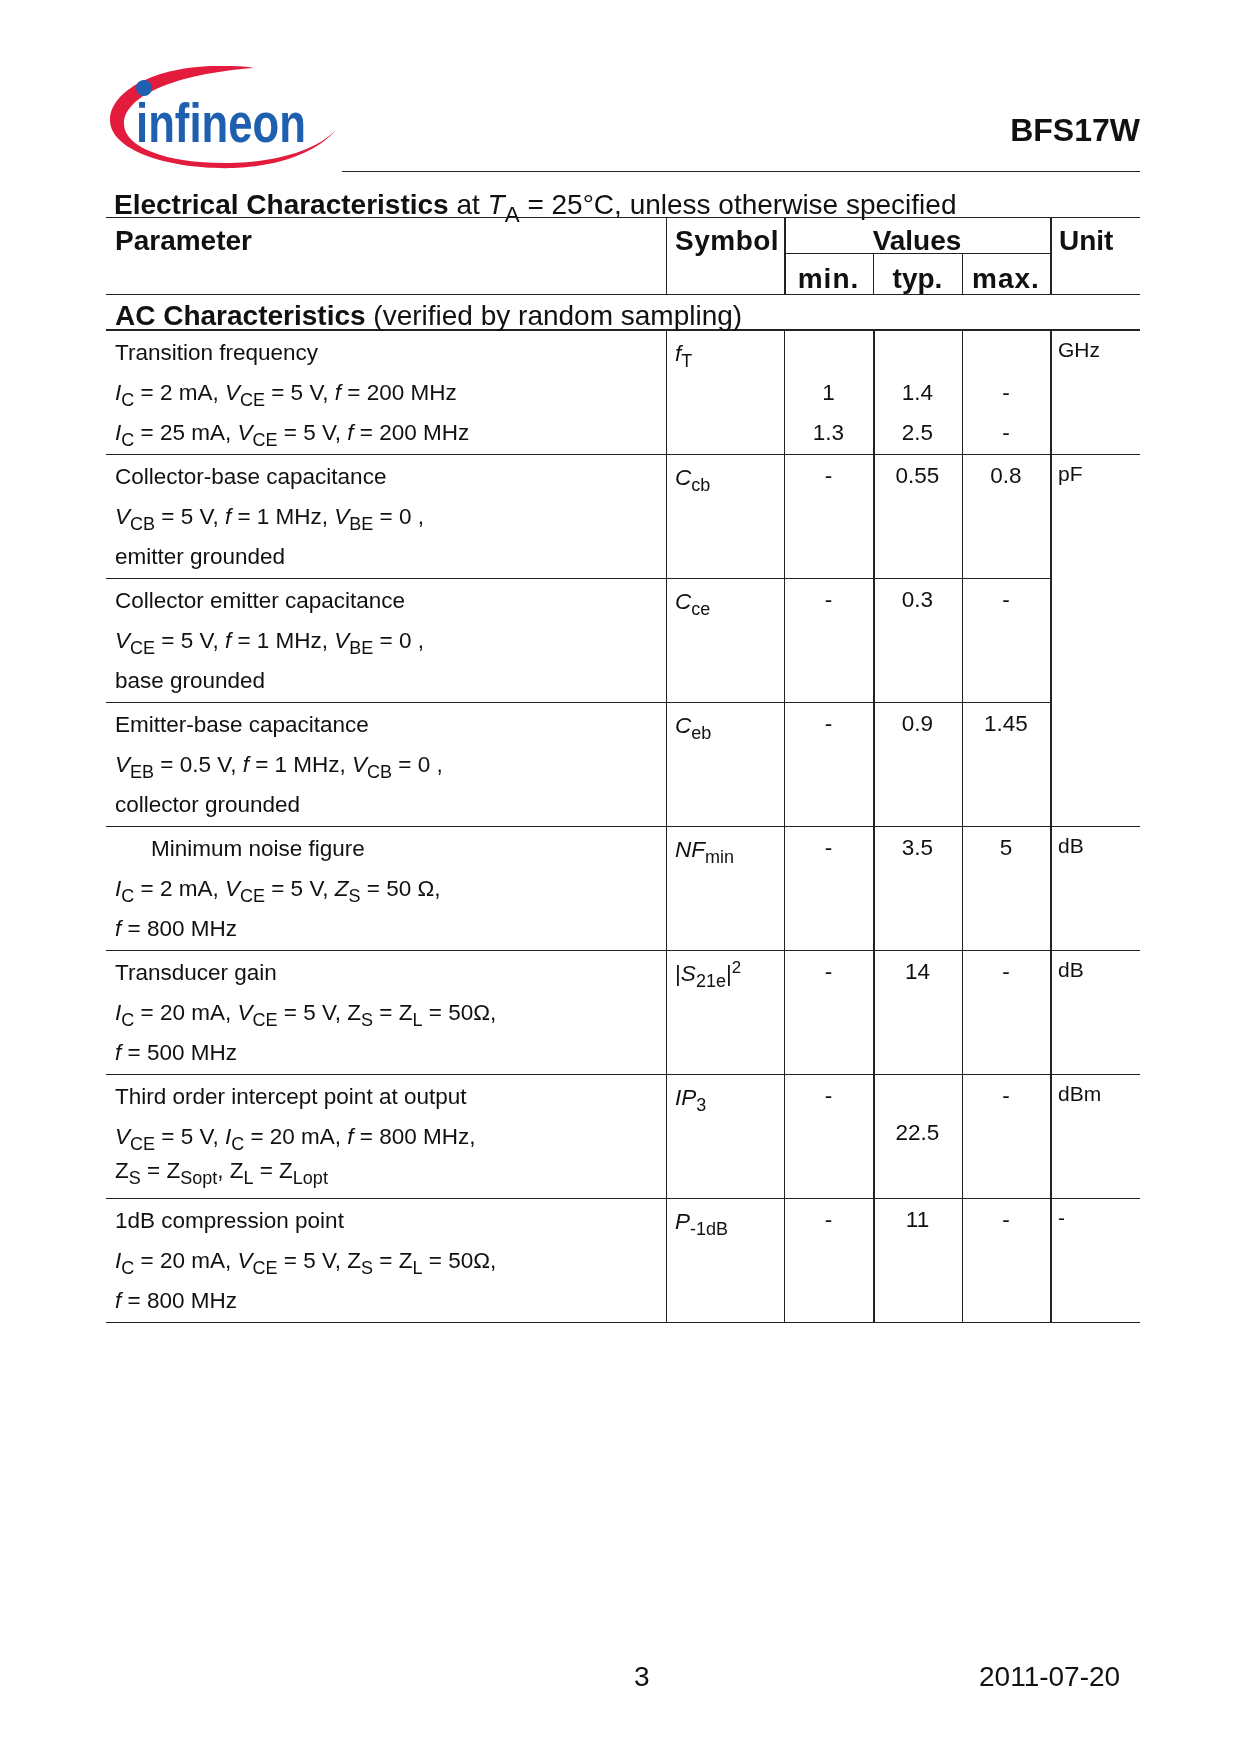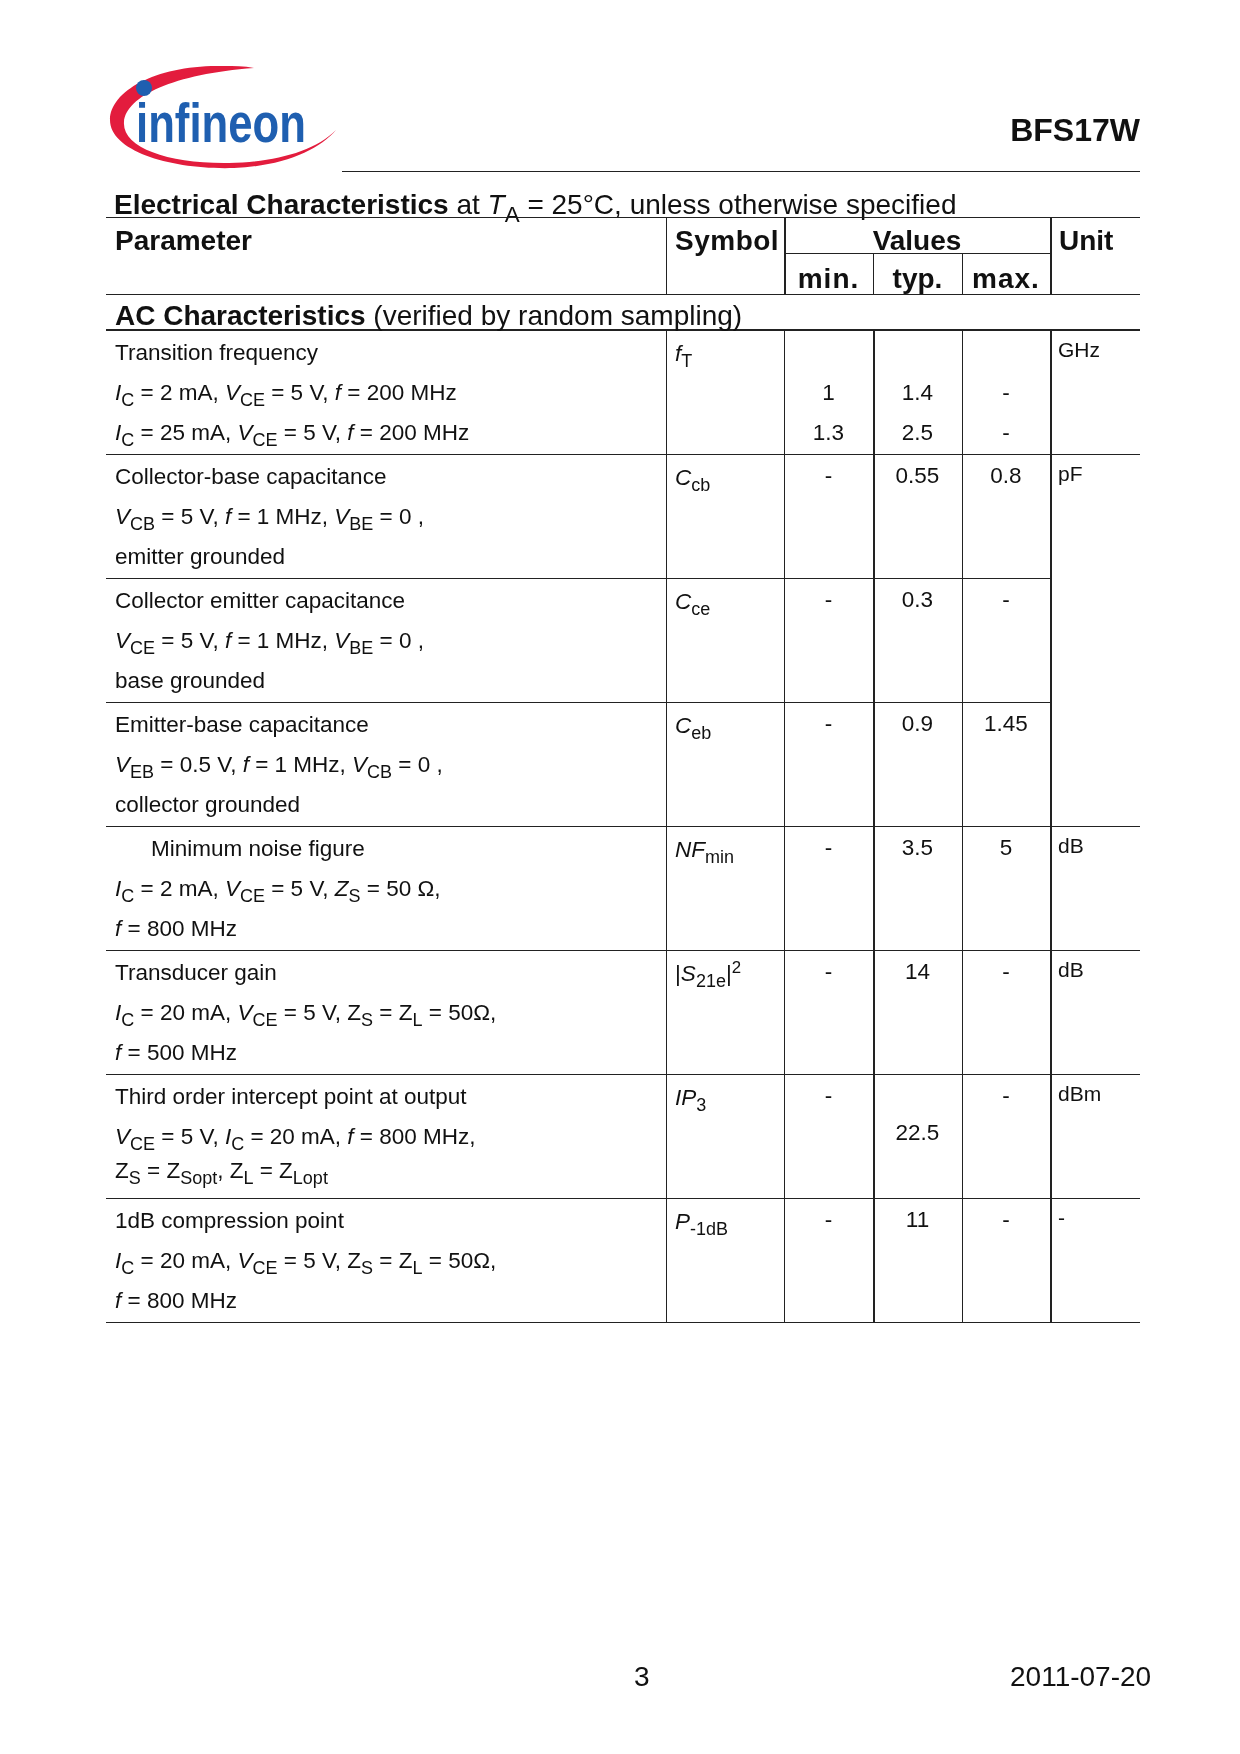--- a/index.html
+++ b/index.html
@@ -237,13 +237,13 @@
     </div>
   <div class="cell" style="left:856px; width:88px;">
       <div class="val" style="top:9px;">-</div>
     </div>
   <div class="cell" style="left:944px; width:90px;">
       <div class="unit">-</div>
     </div>
 </div>
 
 <div class="txt" style="left:634px; top:1663px;">3</div>
-<div class="txt" style="left:1010px; top:1663px;">2011-07-20</div>
+<div class="txt" style="left:979px; top:1663px;">2011-07-20</div>
 
 </body></html>

